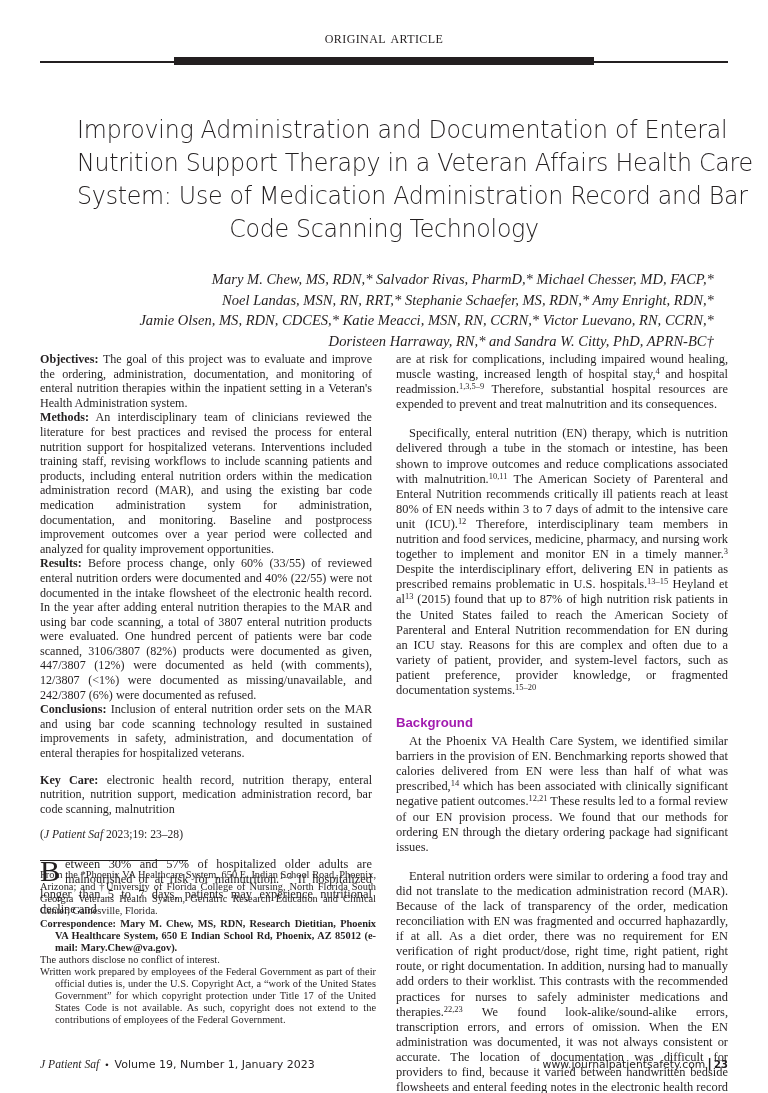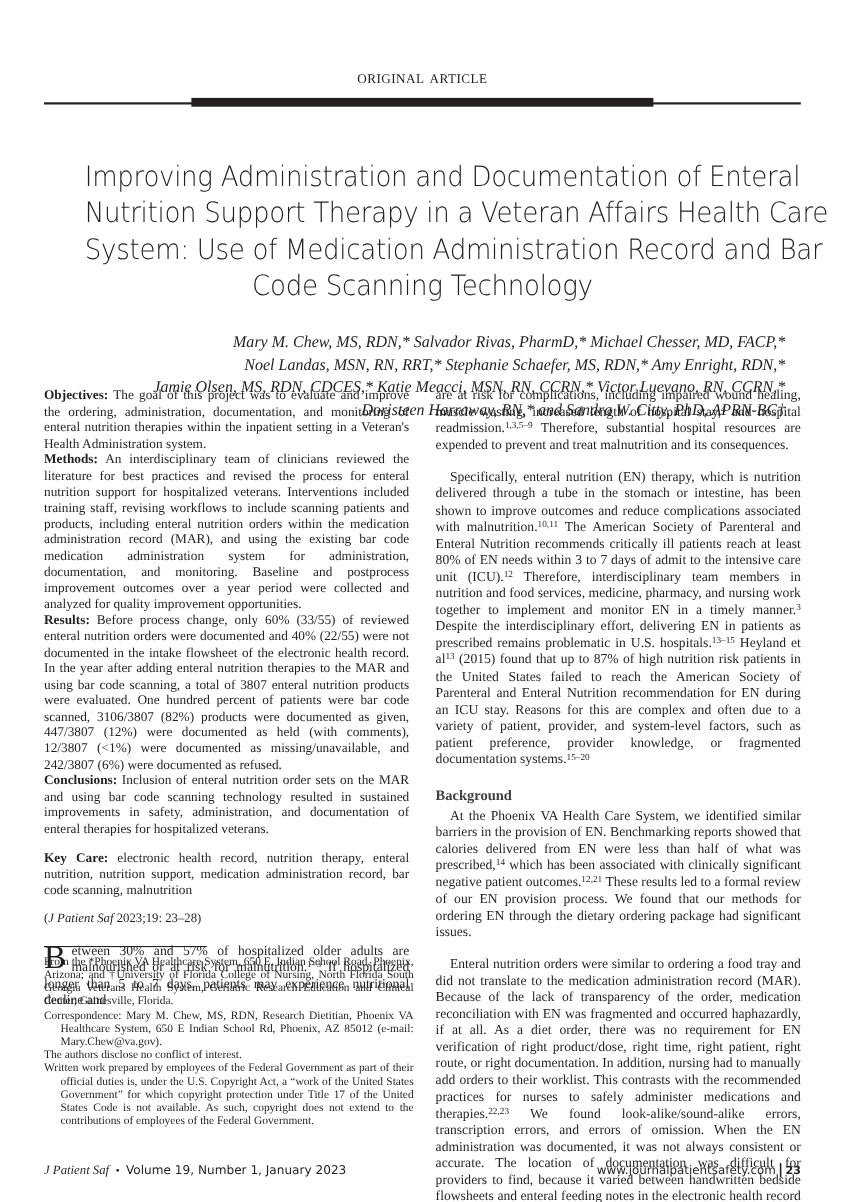--- a/index.html
+++ b/index.html
@@ -19,21 +19,21 @@
     padding: 0 40px;
   }
 
   
   .running-head {
     text-align: center;
     font-family: "Liberation Serif", serif;
     font-size: 16.5px;
     letter-spacing: 0.4px;
     color: #231f20;
-    padding-top: 60px;
+    padding-top: 28px;
     font-variant: small-caps;
     text-transform: lowercase;
   }
   .running-head::first-letter { font-size: 1em; }
   .rule-wrap {
     position: relative;
     height: 10px;
     margin-top: 9px;
   }
   .rule-thin {
@@ -148,34 +148,35 @@
     background: #231f20;
     margin-bottom: 8px;
   }
   .footnotes p {
     margin: 0;
     text-align: justify;
   }
   .footnotes p.hang {
     padding-left: 15px;
     text-indent: -15px;
+    font-weight: bold;
   }
   .footnotes p.hang2 {
     padding-left: 15px;
     text-indent: -15px;
   }
 
   
   .sec-head {
-    font-family: Liberation Serif, serif;
+    font-family: Liberation Sans, sans-serif;
     font-weight: bold;
     font-size: 13.2px;
     line-height: 16px;
     margin: 17px 0 3px 0;
-    color: #404040;
+    color: #a21caf;
     text-align: left;
   }
 
   .gap-para { margin-top: 0 !important; }
 
   
   .footer {
     position: absolute;
     left: 40px;
     right: 40px;

